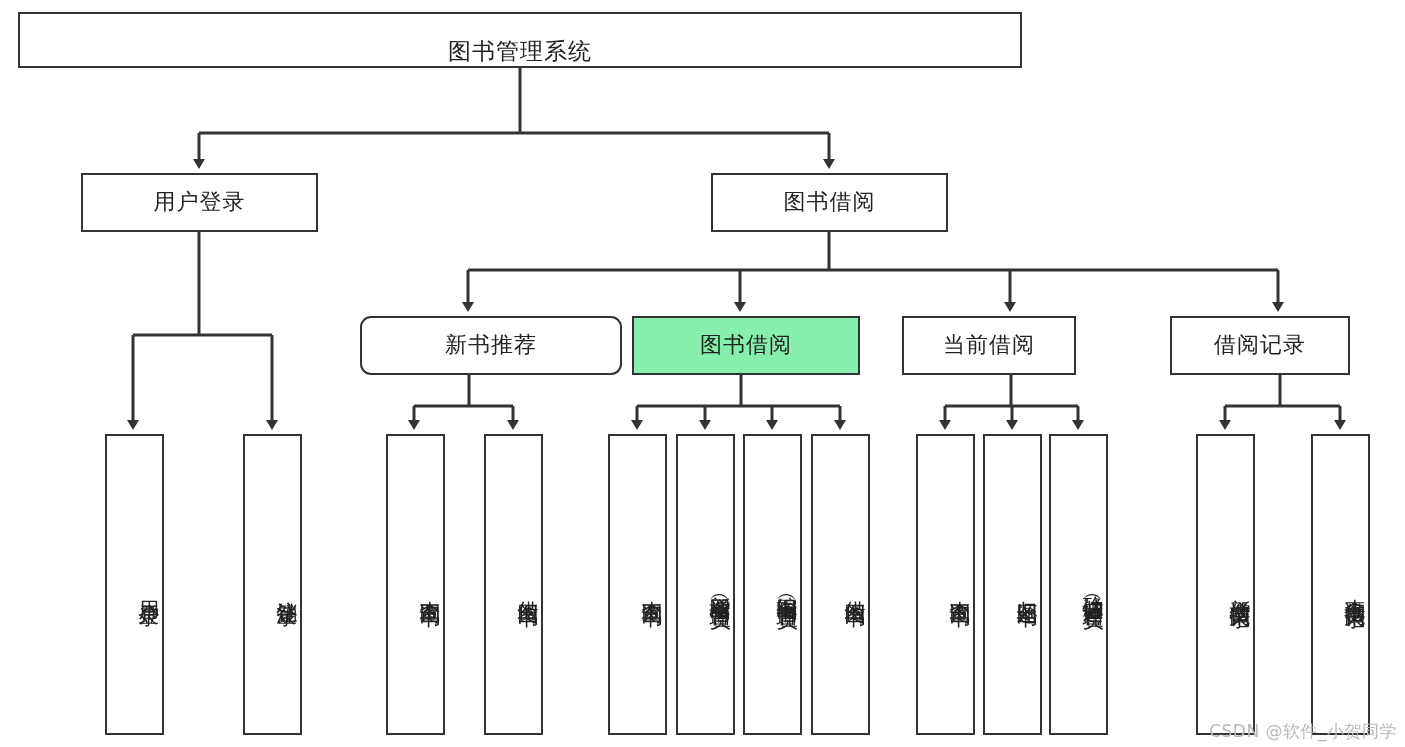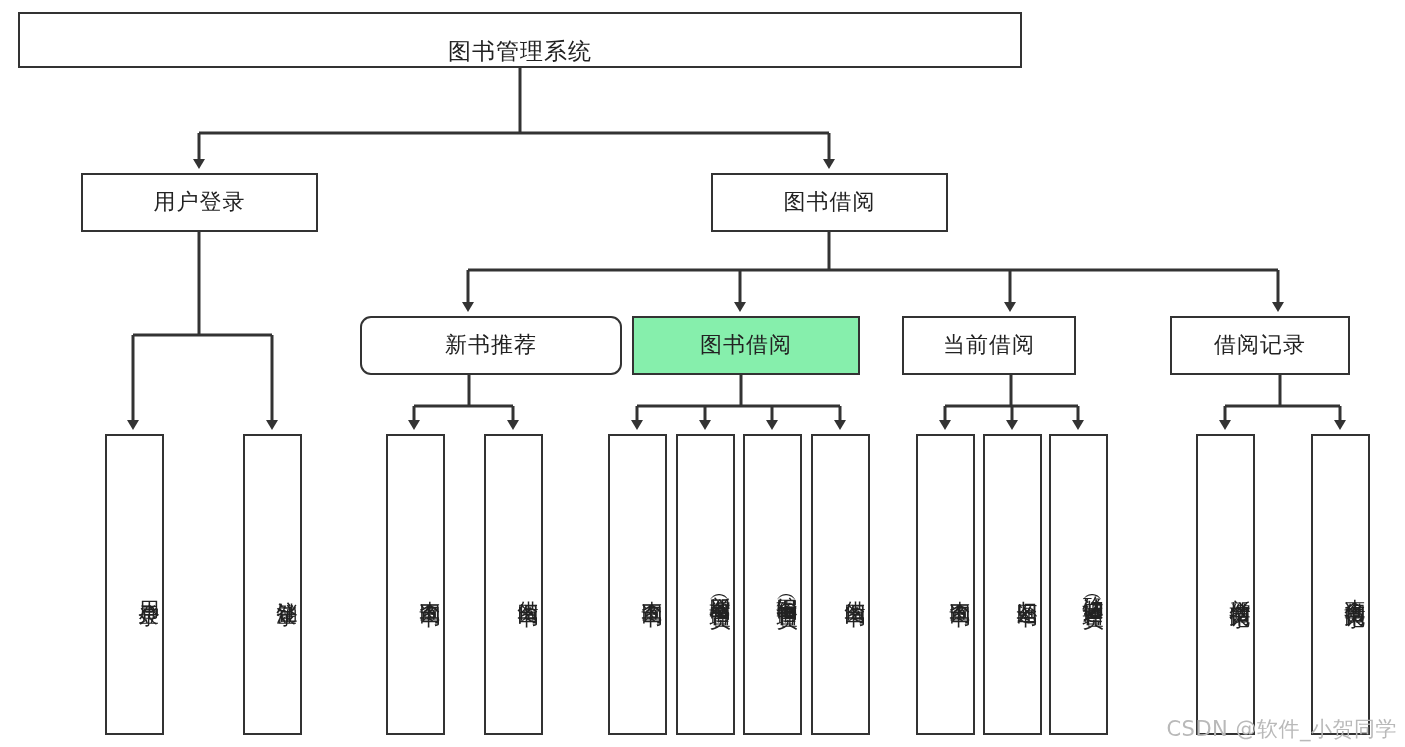--- a/index.html
+++ b/index.html
@@ -59,21 +59,21 @@
     white-space: nowrap;
   }
   #root-node {
     font-size: 23px;
     align-items: flex-end;
   }
   #watermark {
     position: absolute;
     right: 8px;
     bottom: 4px;
-    font-size: 21px;
+    font-size: 17px;
     color: #b9b9b9;
     letter-spacing: 0.5px;
     white-space: nowrap;
     pointer-events: none;
   }
 </style>
 </head>
 <body>
 
 <div id="canvas">

